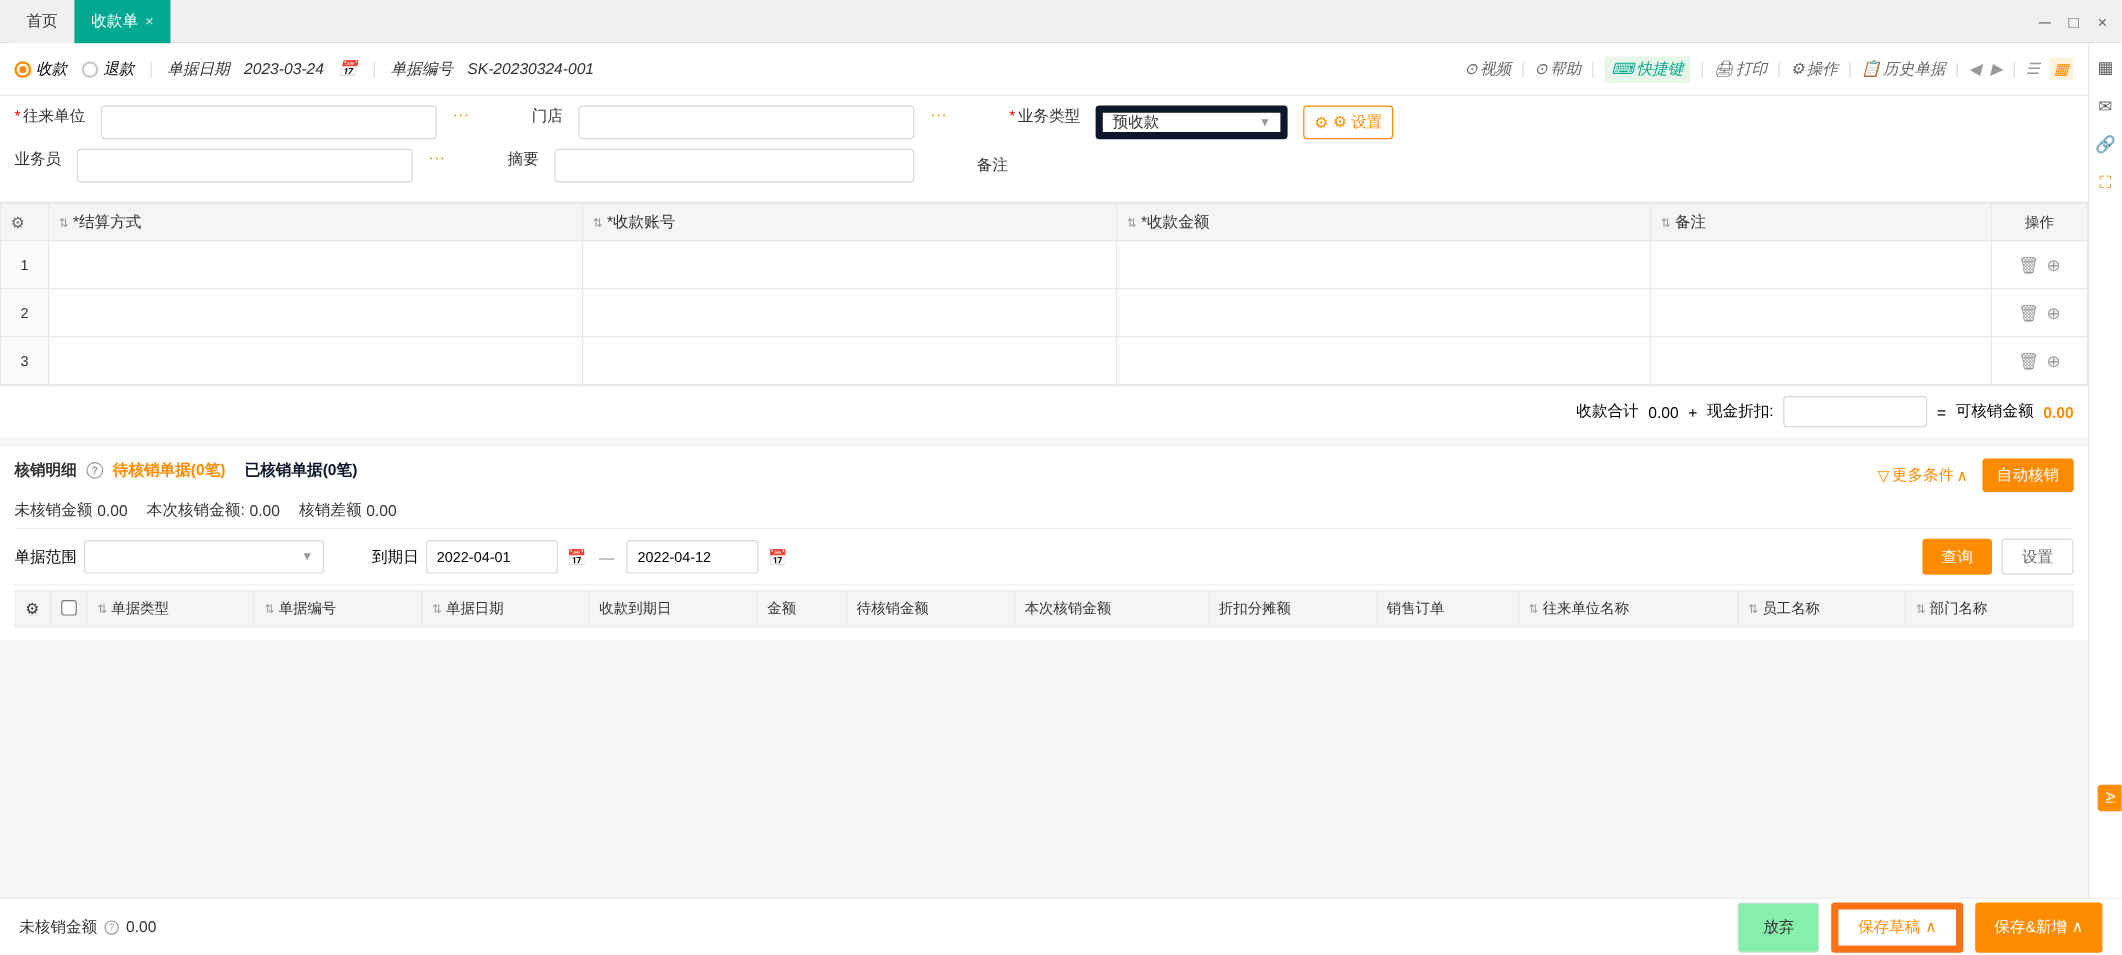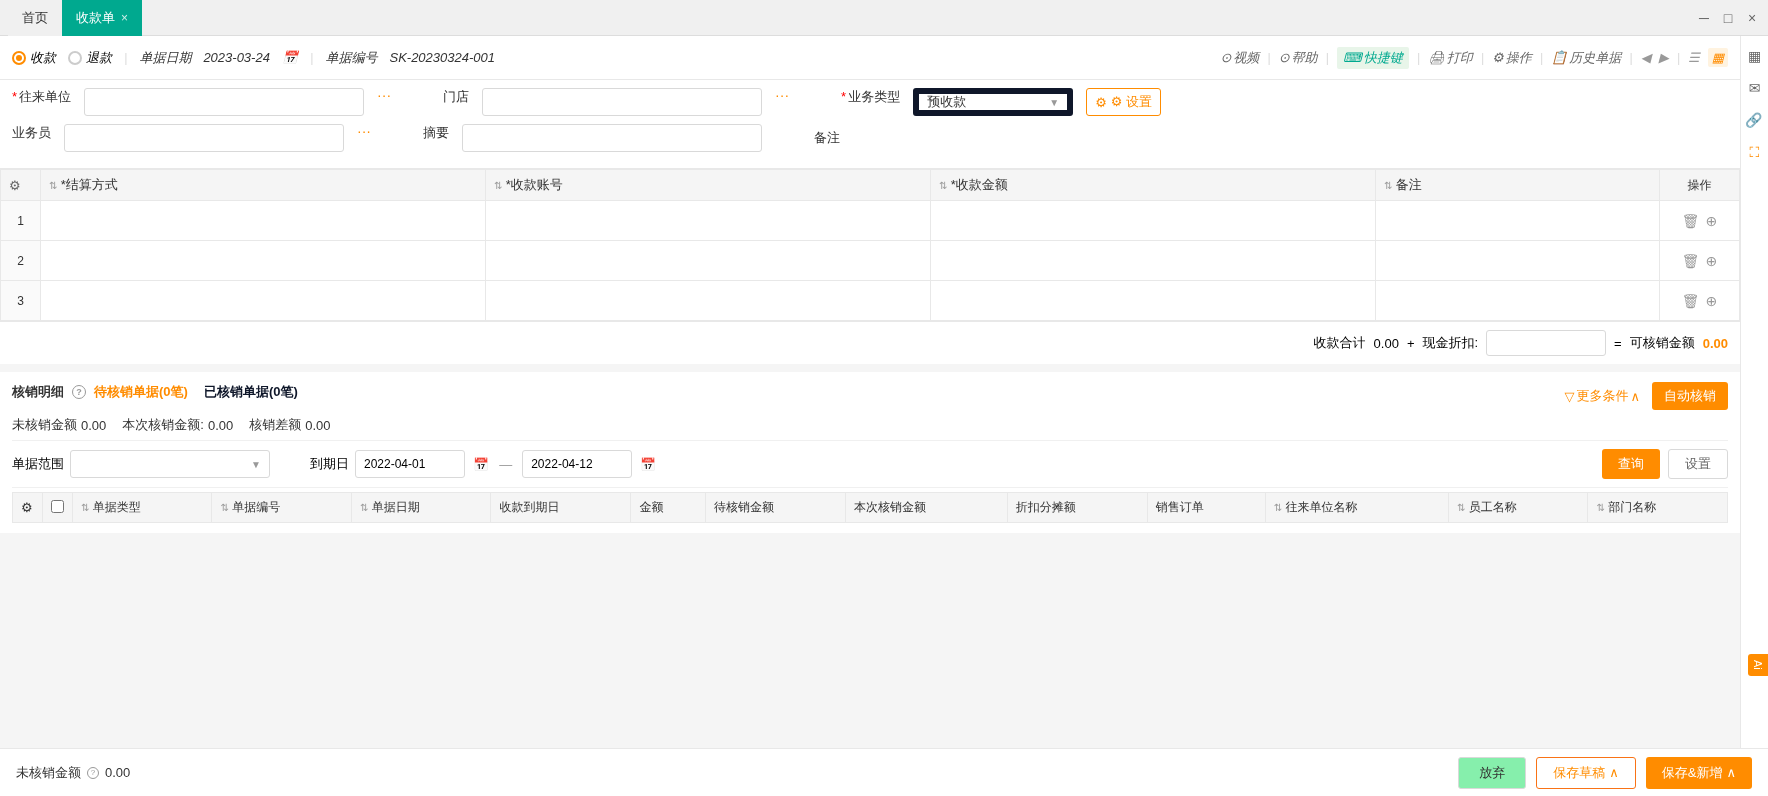--- a/index.html
+++ b/index.html
@@ -130,21 +130,21 @@
 
     
     .footer {
       position: fixed; bottom: 0; left: 0; right: 0; height: 48px;
       background: #fff; border-top: 1px solid #e8e8e8;
       display: flex; align-items: center; padding: 0 16px; gap: 12px;
     }
     .footer-left { display: flex; align-items: center; gap: 6px; font-size: 13px; color: #333; }
     .footer-right { margin-left: auto; display: flex; gap: 10px; }
     .btn-discard { background: #86efac; color: #333; border: 1px solid #d9d9d9; padding: 6px 20px; border-radius: 3px; cursor: pointer; font-size: 13px; }
-    .btn-save-draft { background: #fff; color: #ff8c00; border: 1px solid #f97316; padding: 6px 16px; border-radius: 3px; cursor: pointer; font-size: 13px; display: flex; align-items: center; gap: 4px; }
+    .btn-save-draft { background: #fff; color: #ff8c00; border: 6px solid #f97316; padding: 6px 16px; border-radius: 3px; cursor: pointer; font-size: 13px; display: flex; align-items: center; gap: 4px; }
     .btn-save-new { background: #ff8c00; color: #fff; border: none; padding: 6px 16px; border-radius: 3px; cursor: pointer; font-size: 13px; display: flex; align-items: center; gap: 4px; }
 
     
     .right-sidebar {
       position: fixed; right: 0; top: 36px; bottom: 0; width: 28px;
       background: #fff; border-left: 1px solid #e8e8e8;
       display: flex; flex-direction: column; align-items: center; padding-top: 8px; gap: 8px;
     }
     .sidebar-icon { width: 24px; height: 24px; display: flex; align-items: center; justify-content: center; cursor: pointer; color: #666; font-size: 14px; }
     .sidebar-icon.active { color: #ff8c00; }

